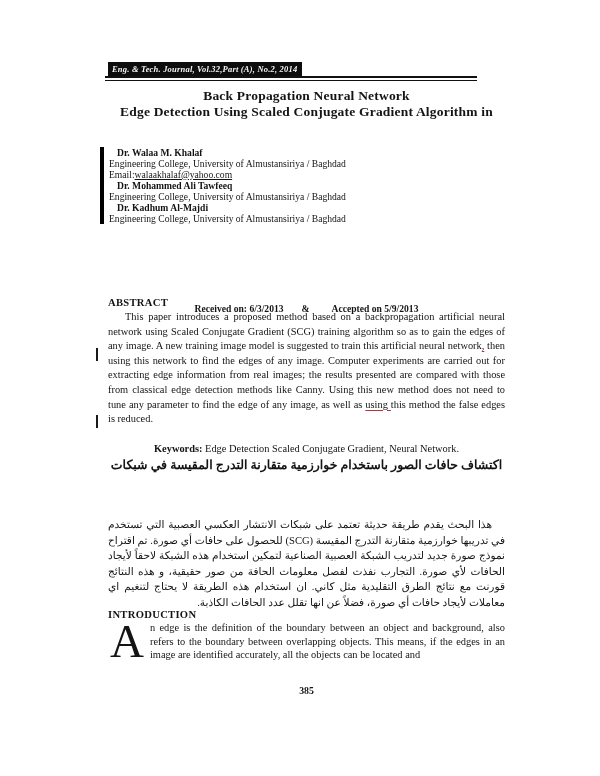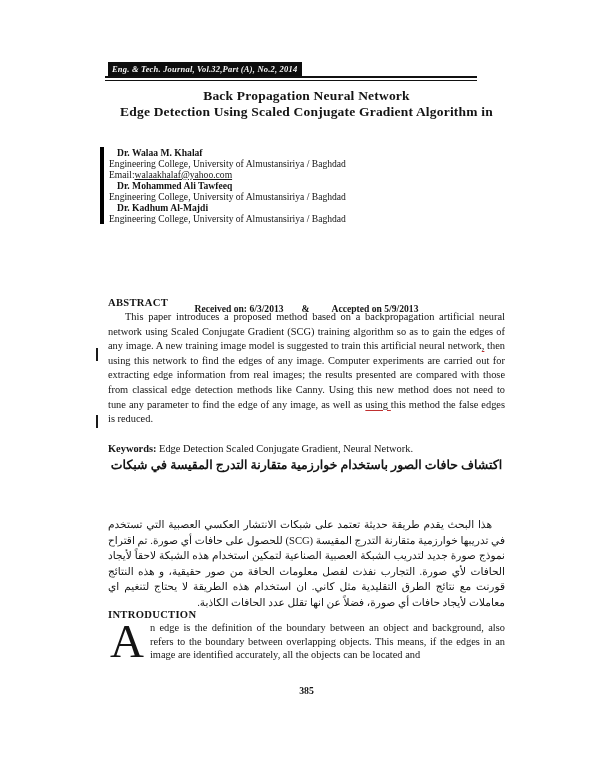--- a/index.html
+++ b/index.html
@@ -108,20 +108,21 @@
   }
   .change-bar-1 { left: 96px; top: 348px; }
   .change-bar-2 { left: 96px; top: 415px; }
 
   .keywords-line {
     position: absolute;
     left: 108px;
     top: 443px;
     width: 397px;
     font-size: 10.4px;
+    text-align: center;
   }
   .keywords-label { font-weight: bold; }
 
   .arabic-title {
     position: absolute;
     left: 108px;
     top: 451px;
     width: 397px;
     direction: rtl;
     text-align: center;

